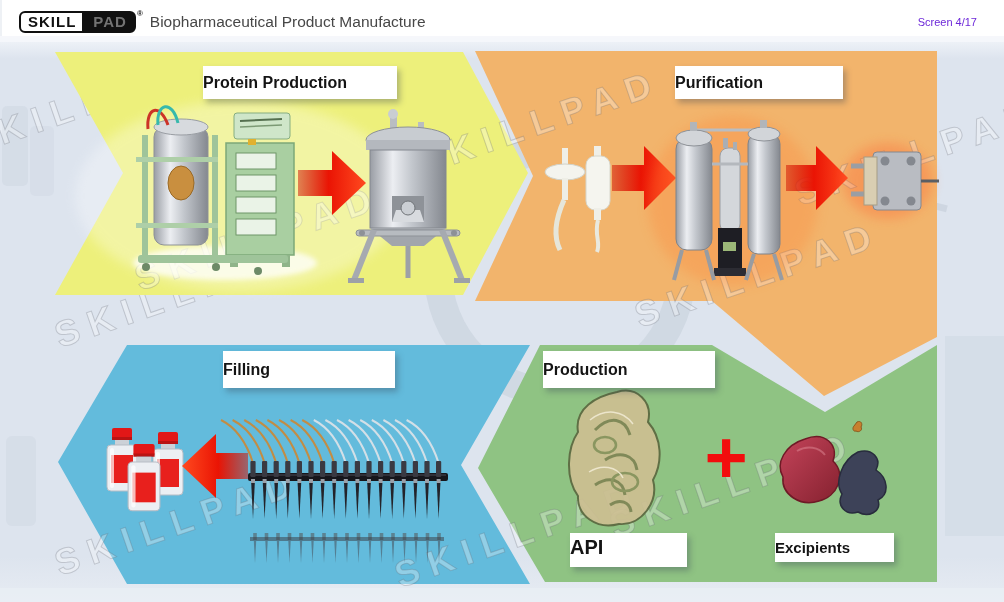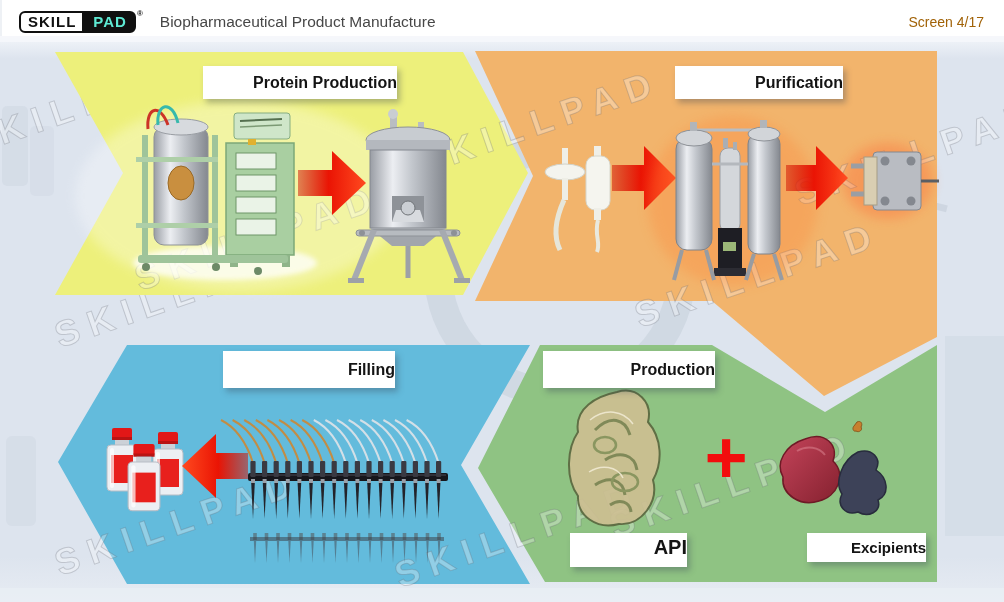--- a/index.html
+++ b/index.html
@@ -3,38 +3,38 @@
 <meta charset="utf-8">
 <style>
   html,body{margin:0;padding:0;background:#eef1f5;}
   body{width:1004px;height:602px;overflow:hidden;font-family:"Liberation Sans",sans-serif;position:relative;}
   
   .header{position:absolute;left:2px;top:0;width:1004px;height:44px;background:#ffffff;
           border-bottom:1px solid #d7d7d7;display:flex;align-items:center;padding:8px;box-sizing:border-box;}
   .logo{display:inline-flex;align-items:flex-start;margin-left:9px;user-select:none;}
   .logo-skill{background:#fff;color:#101010;border:2.5px solid #101010;border-radius:6px 0 0 6px;
               font-weight:bold;font-size:15px;letter-spacing:1px;padding:1px 6px 1px 7px;line-height:16px;}
-  .logo-pad{background:#101010;color:#5eead4;border:2.5px solid #101010;border-radius:0 6px 6px 0;
+  .logo-pad{background:#101010;color:#737373;border:2.5px solid #101010;border-radius:0 6px 6px 0;
             font-weight:bold;font-size:15px;letter-spacing:1px;padding:1px 7px;line-height:16px;}
   .logo-reg{font-size:8px;color:#101010;margin-left:1px;margin-top:-2px;font-weight:bold;}
-  .header-title{margin-left:17px;font-size:15.5px;color:#474747;}
-  .screen-indicator{margin-left:auto;margin-right:14px;font-size:14px;color:#a16207;}
+  .header-title{margin-left:7px;font-size:15.5px;color:#474747;}
+  .screen-indicator{margin-left:auto;margin-right:21px;font-size:11px;color:#6d28d9;}
   
   .stage{position:absolute;left:0;top:36px;width:1004px;height:566px;
          background:linear-gradient(#f3f6fa 0%,#dde4ee 4%,#dde4ee 92%,#e7ecf3 100%);overflow:hidden;}
   .stage svg{position:absolute;left:0;top:0;}
   
   .label-box{position:absolute;background:#ffffff;box-shadow:3px 4px 6px rgba(55,65,85,.35);
-             text-align:right;color:#141414;font-weight:bold;}
+             text-align:left;color:#141414;font-weight:bold;}
   .lb-protein{left:203px;top:30px;width:194px;height:33px;line-height:33px;font-size:16px;}
   .lb-purification{left:675px;top:30px;width:168px;height:33px;line-height:33px;font-size:16px;}
   .lb-filling{left:199px;top:315px;width:172px;height:37px;line-height:37px;font-size:16px;margin-left:24px;}
   .lb-formulation{left:543px;top:315px;width:172px;height:37px;line-height:37px;font-size:16px;}
   .lb-api{left:570px;top:497px;width:117px;height:34px;line-height:29px;font-size:20px;}
-  .lb-excipients{left:807px;top:497px;width:119px;height:29px;line-height:29px;font-size:15px;}
+  .lb-excipients{left:775px;top:497px;width:119px;height:29px;line-height:29px;font-size:15px;}
   .plus-sign{position:absolute;left:692px;top:384px;width:68px;height:80px;line-height:76px;
              text-align:center;color:#f20d0d;font-size:74px;font-weight:bold;}
   .watermark{font-weight:bold;font-size:36px;letter-spacing:10px;
              fill:rgba(255,255,255,0.30);stroke:rgba(90,92,105,0.26);stroke-width:1px;}
 </style>
 </head>
 <body>
 
 <div class="header">
   <span class="logo">

